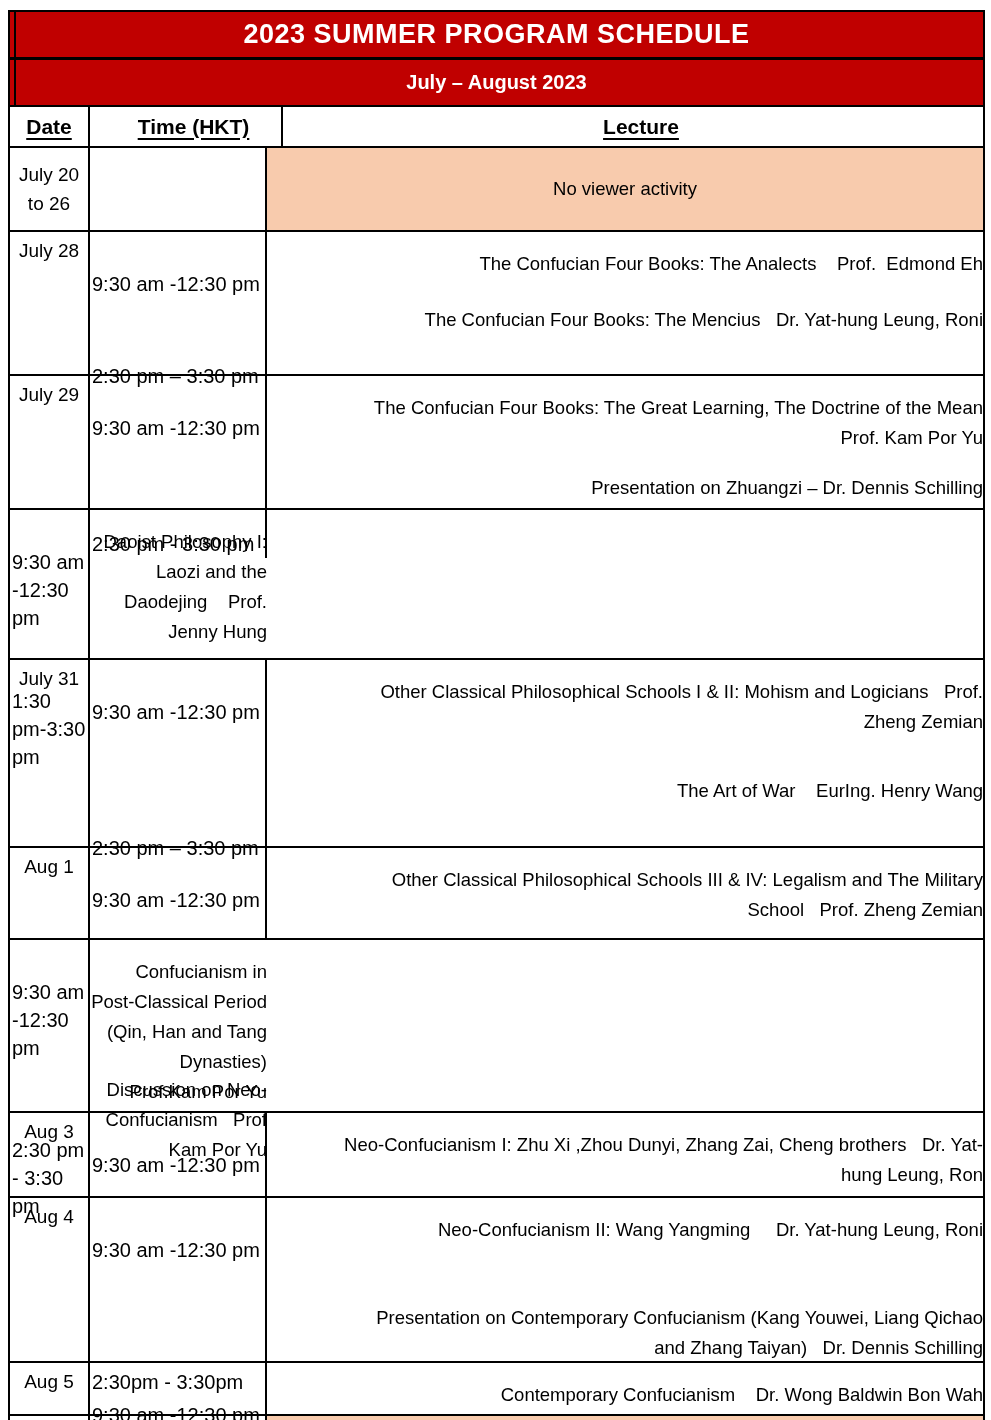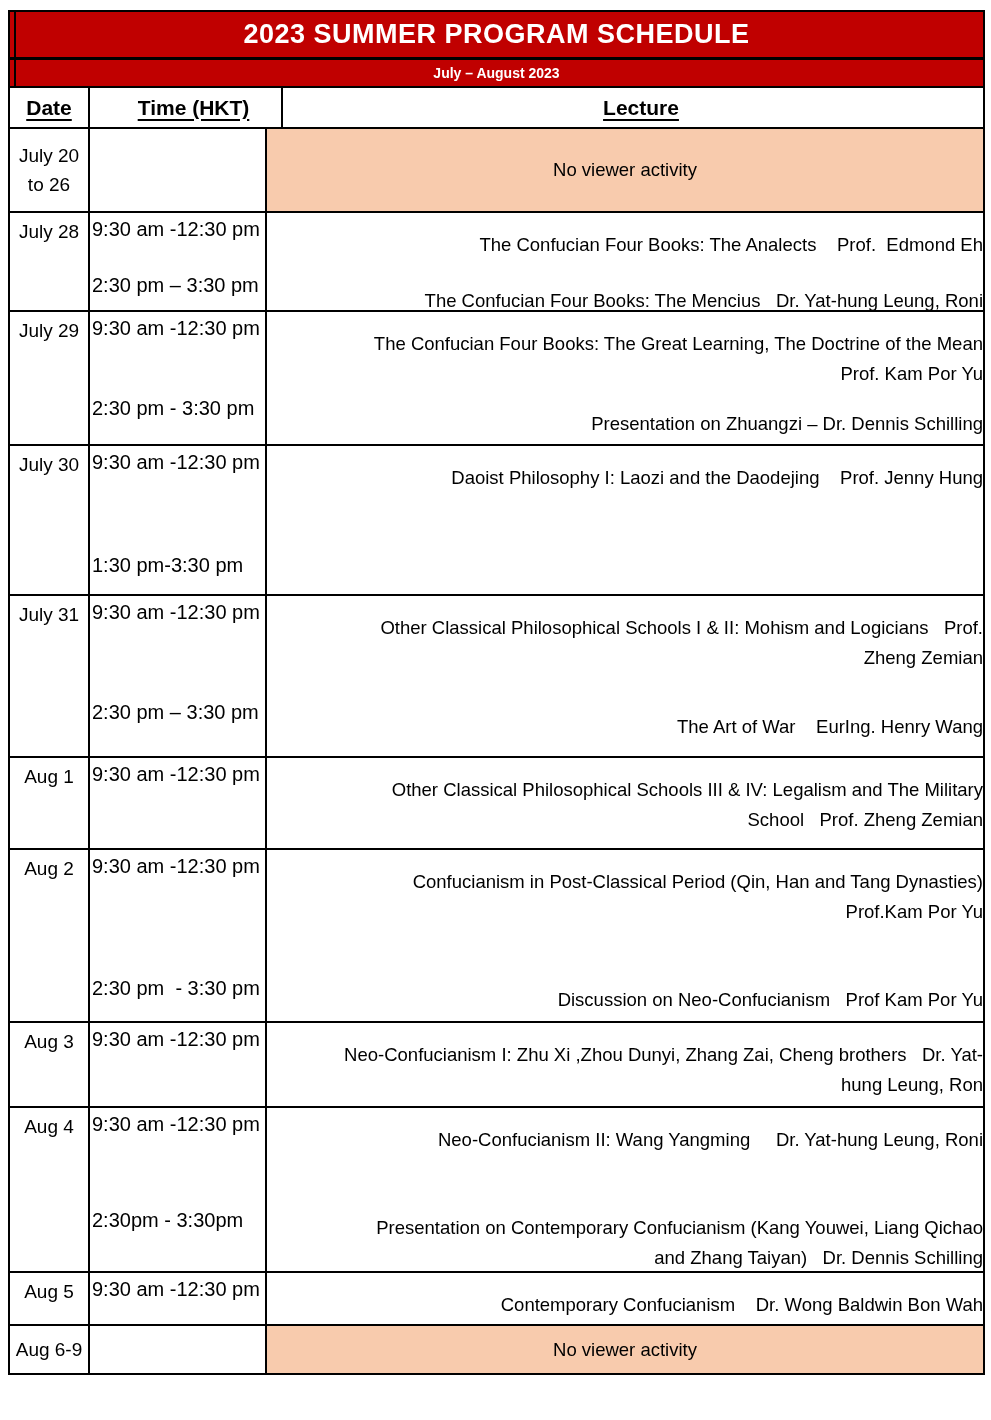--- a/index.html
+++ b/index.html
@@ -21,21 +21,21 @@
   
   .band{
     position:relative;background:var(--red);color:#fff;font-weight:bold;
     display:flex;align-items:center;justify-content:center;text-align:center;
     box-sizing:border-box;
   }
   .band::before{ 
     content:"";position:absolute;left:4px;top:0;bottom:0;width:2px;background:var(--border);
   }
   .title-band{height:48px;border-bottom:3px solid var(--border);font-size:27px;letter-spacing:.5px;}
-  .subtitle-band{height:28px;border-bottom:2px solid var(--border);font-size:14px;}
+  .subtitle-band{height:47px;border-bottom:2px solid var(--border);font-size:20px;}
   
   .head-row{
     display:grid;grid-template-columns:80px 177px minmax(0,1fr);
     height:41px;border-bottom:2px solid var(--border);box-sizing:border-box;gap:16px;
   }
   .head-row .cell{display:flex;align-items:center;justify-content:center;}
   .colhead{
     font-weight:bold;font-size:21px;text-decoration:underline;
     text-decoration-thickness:2px;text-underline-offset:4px;
   }
@@ -47,38 +47,38 @@
     display:grid;grid-template-columns:80px 177px minmax(0,1fr);
     border-bottom:2px solid var(--border);box-sizing:border-box;
   }
   .block:last-child{border-bottom:none;}
   .date-cell{
     display:flex;flex-direction:column;align-items:center;
     font-size:19px;text-align:center;padding-top:4px;line-height:29px;
   }
   .time-cell{font-size:20px;}
   .time-cell .entry{
-    white-space:pre-wrap;line-height:28px;padding:2px 0 0 2px;box-sizing:border-box;
+    white-space:pre-wrap;line-height:28px;padding:2px 0 0 2px;box-sizing:border-box;margin-top:36px;
   }
   .lecture-cell{font-size:18.5px;text-align:right;display:flex;flex-direction:column;}
   .lecture-cell .entry{
     white-space:pre-wrap;line-height:30px;padding-top:17px;box-sizing:border-box;
   }
   
   .highlight .lecture-cell{background:var(--orange);}
   .highlight .lecture-cell .entry{
     flex:1;display:flex;align-items:center;justify-content:center;padding-top:0;
   }
   .highlight .date-cell{justify-content:center;padding-top:0;}
   
   .row-0{height:84px}
-  .row-1{height:99px}
+  .row-1{height:144px}
   .row-2{height:134px}
   .row-3{height:150px}
-  .row-4{height:162px}
+  .row-4{height:188px}
   .row-5{height:92px}
   .row-6{height:173px}
   .row-7{height:85px}
   .row-8{height:165px}
   .row-9{height:53px}
   .row-10{height:47px}
   
   .row-1 .entry:nth-child(1){height:56px}
   .row-2 .entry:nth-child(1){height:80px}
   .row-3 .entry:nth-child(1){height:95px}
@@ -150,23 +150,20 @@
             <div class="entry">9:30 am -12:30 pm</div>
             <div class="entry">2:30 pm - 3:30 pm</div>
           </div>
           <div class="cell lecture-cell">
             <div class="entry">The Confucian Four Books: The Great Learning, The Doctrine of the Mean
 Prof. Kam Por Yu</div>
             <div class="entry">Presentation on Zhuangzi – Dr. Dennis Schilling</div>
           </div>
         </div>
         <div class="block row-3">
-          <div class="cell date-cell">
-            <div class="date-text">July 30</div>
-          </div>
           <div class="cell time-cell">
             <div class="entry">9:30 am -12:30 pm</div>
             <div class="entry">1:30 pm-3:30 pm</div>
           </div>
           <div class="cell lecture-cell">
             <div class="entry">Daoist Philosophy I: Laozi and the Daodejing    Prof. Jenny Hung</div>
           </div>
         </div>
         <div class="block row-4">
           <div class="cell date-cell">
@@ -188,23 +185,20 @@
           </div>
           <div class="cell time-cell">
             <div class="entry">9:30 am -12:30 pm</div>
           </div>
           <div class="cell lecture-cell">
             <div class="entry">Other Classical Philosophical Schools III &amp; IV: Legalism and The Military
 School   Prof. Zheng Zemian</div>
           </div>
         </div>
         <div class="block row-6">
-          <div class="cell date-cell">
-            <div class="date-text">Aug 2</div>
-          </div>
           <div class="cell time-cell">
             <div class="entry">9:30 am -12:30 pm</div>
             <div class="entry">2:30 pm  - 3:30 pm</div>
           </div>
           <div class="cell lecture-cell">
             <div class="entry">Confucianism in Post-Classical Period (Qin, Han and Tang Dynasties)
 Prof.Kam Por Yu</div>
             <div class="entry">Discussion on Neo-Confucianism   Prof Kam Por Yu</div>
           </div>
         </div>

